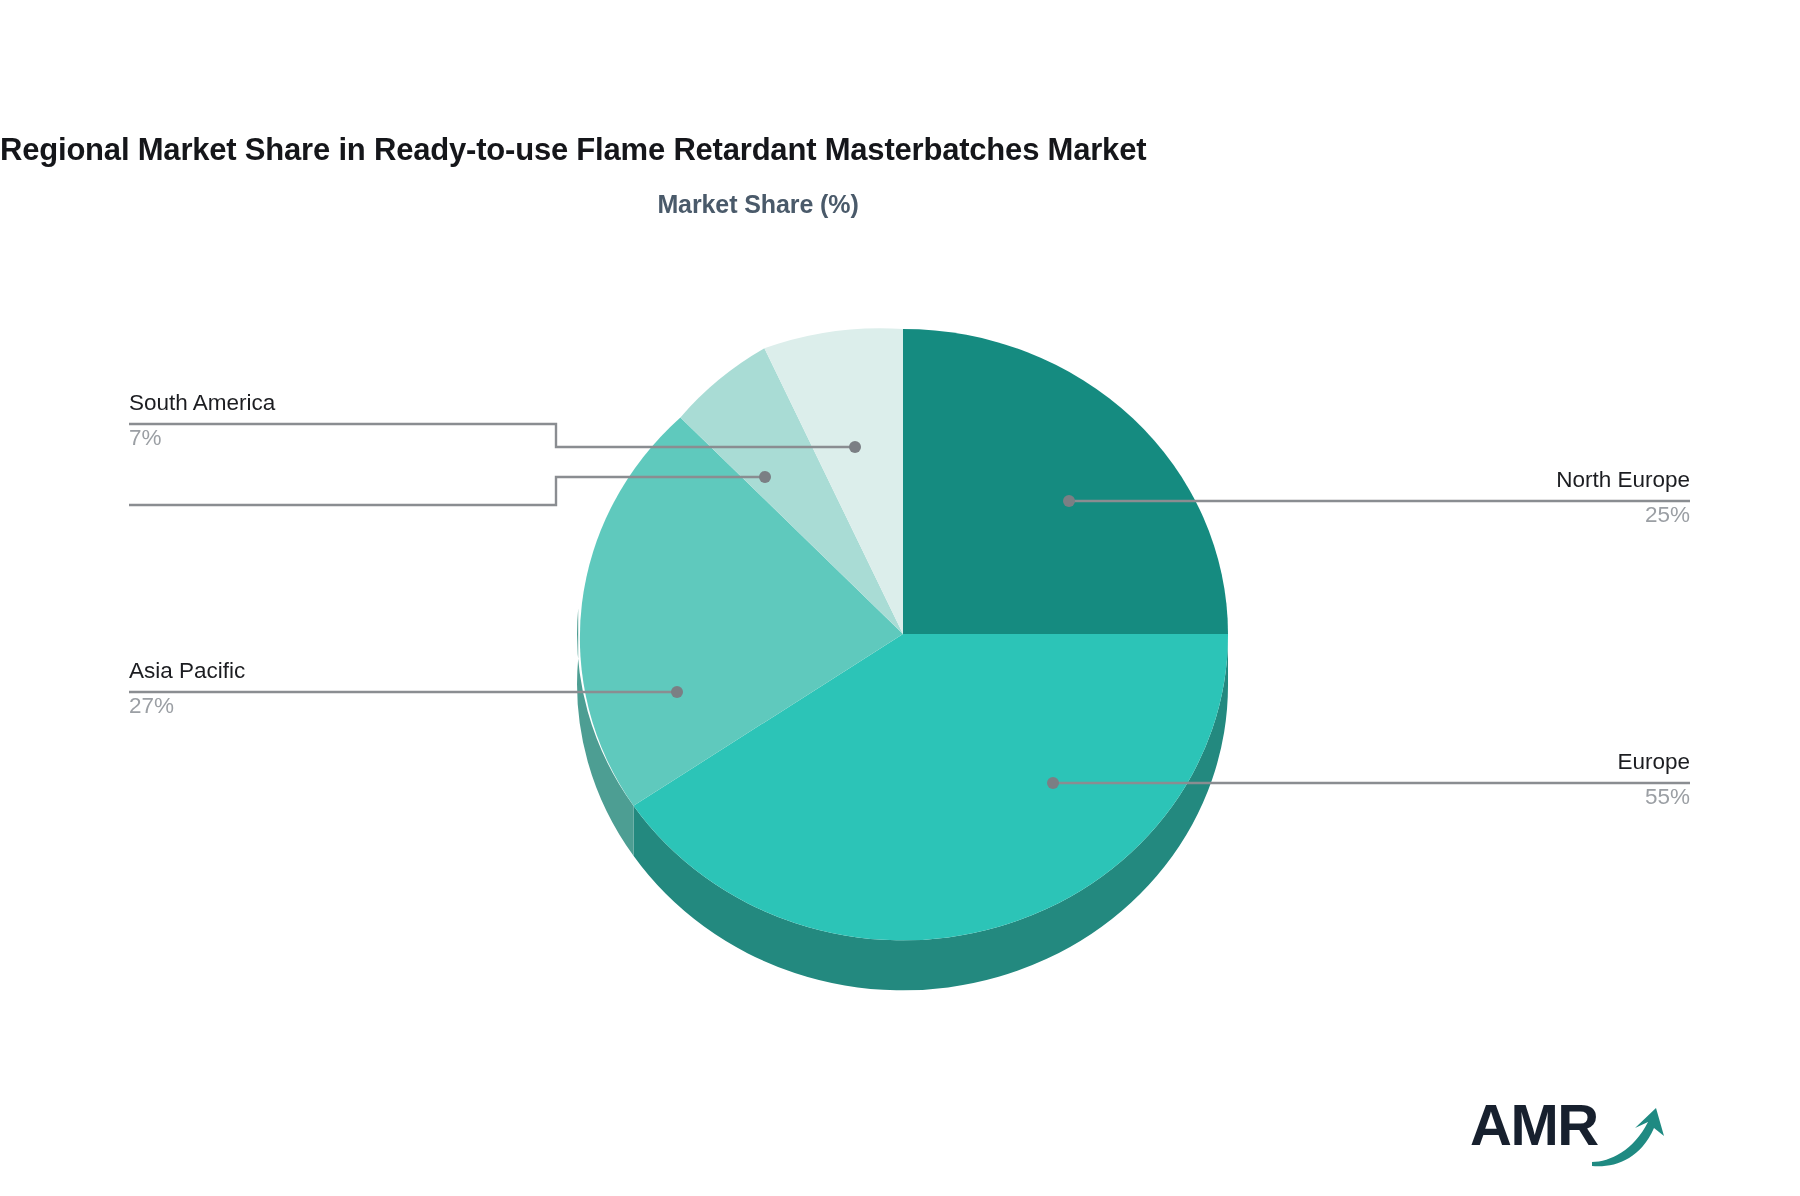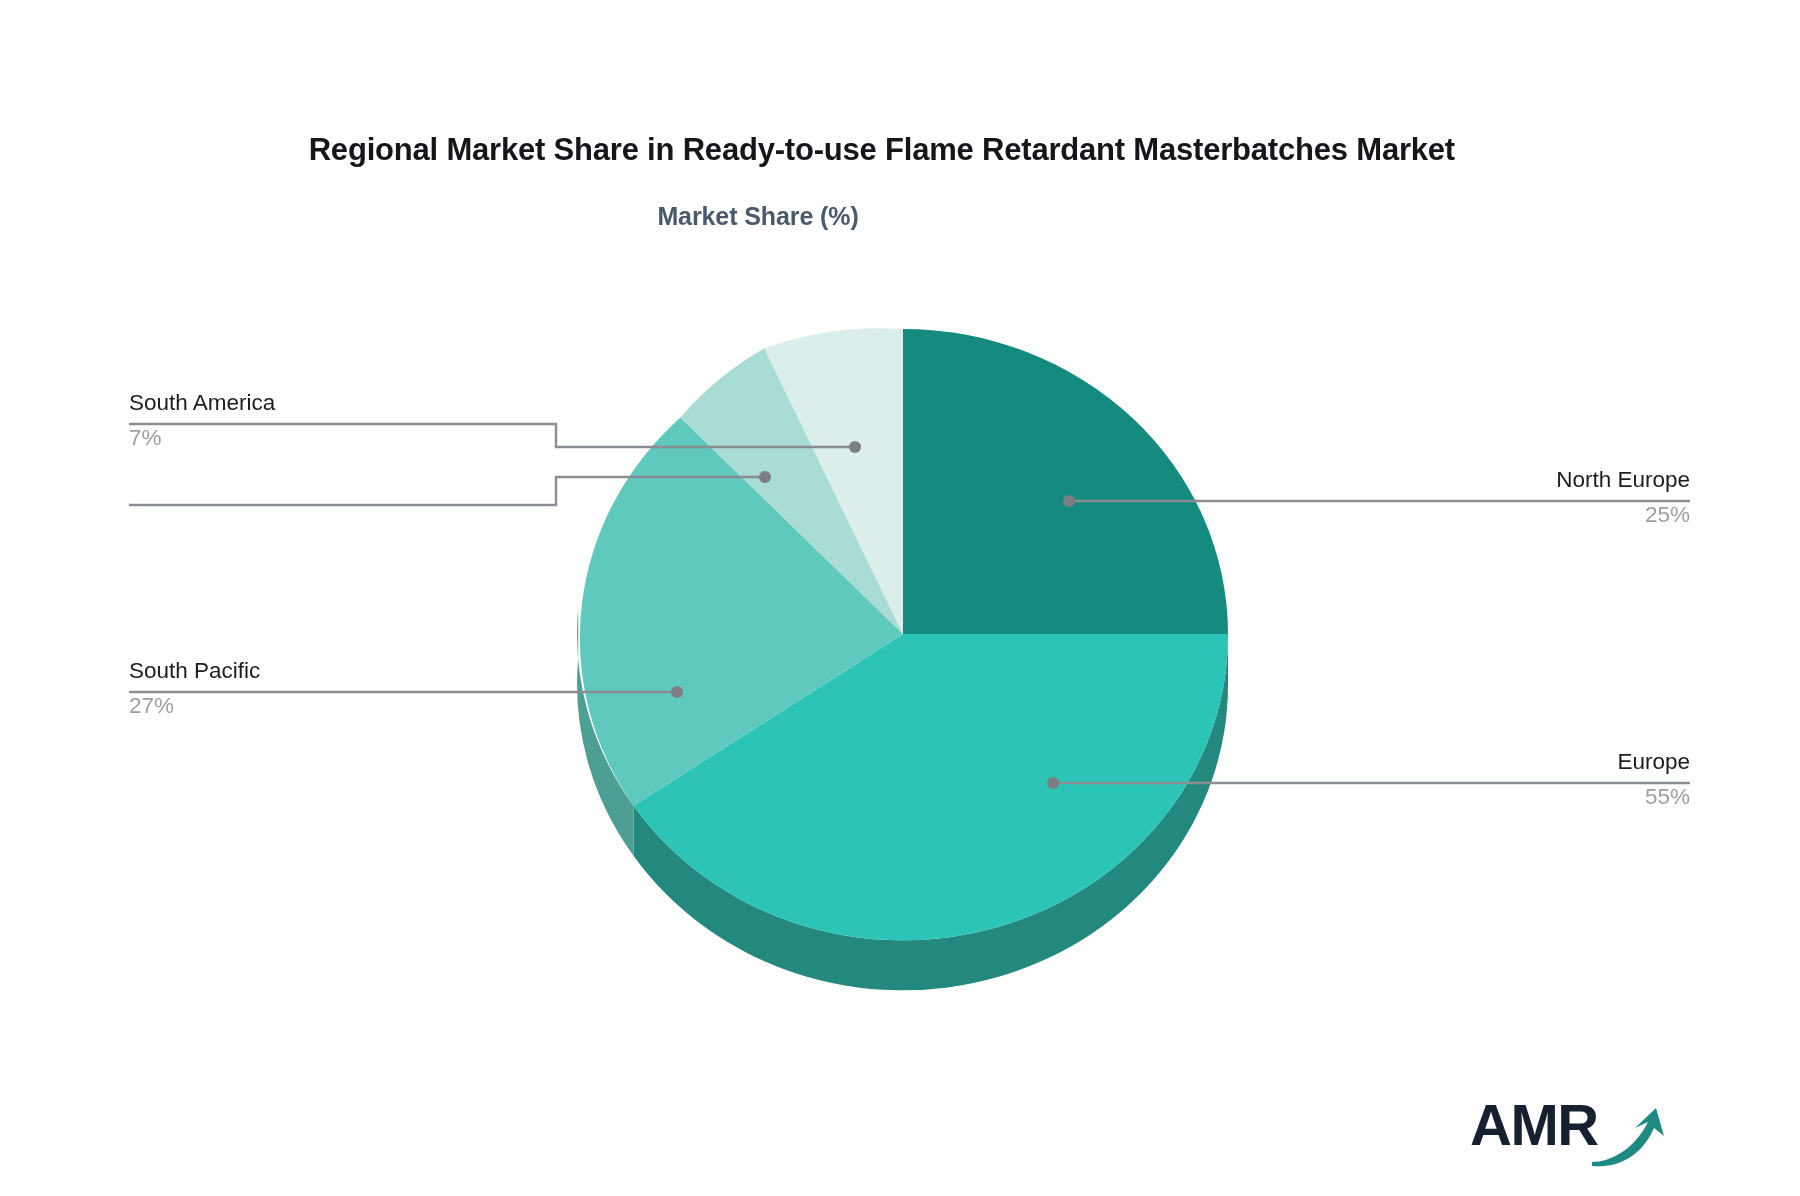--- a/index.html
+++ b/index.html
@@ -22,31 +22,31 @@
     width: 1800px;
     height: 1196px;
   }
 
   
   .chart-title {
     position: absolute;
     left: 0;
     top: 132px;
     width: 1455px;
-    text-align: right;
+    text-align: left;
     font-size: 31px;
     font-weight: bold;
     color: #15161a;
     letter-spacing: -0.2px;
     white-space: nowrap;
   }
   .chart-subtitle {
     position: absolute;
     left: 0;
-    top: 202px;
+    top: 190px;
     width: 1516px;
     text-align: center;
     font-size: 25px;
     font-weight: bold;
     color: #4a5a6a;
     letter-spacing: -0.1px;
   }
 
   
   #pie-svg {
@@ -156,21 +156,21 @@
     </g>
   </svg>
 
   <div class="callout left-align" style="left:129px; top:388px;">
     <span class="cl-name">South America</span>
     <span class="cl-value">7%</span>
   </div>
 
 
   <div class="callout left-align" style="left:129px; top:656px;">
-    <span class="cl-name">South Pacific</span>
+    <span class="cl-name">Asia Pacific</span>
     <span class="cl-value">27%</span>
   </div>
 
   <div class="callout right-align" style="right:110px; top:465px;">
     <span class="cl-name">North Europe</span>
     <span class="cl-value">25%</span>
   </div>
 
   <div class="callout right-align" style="right:110px; top:747px;">
     <span class="cl-name">Europe</span>

